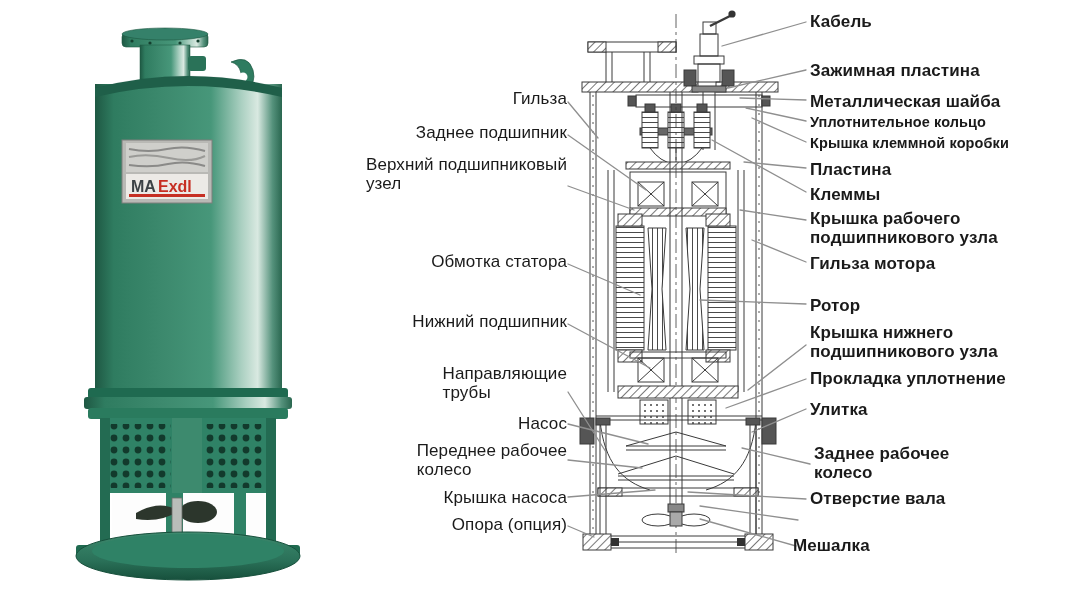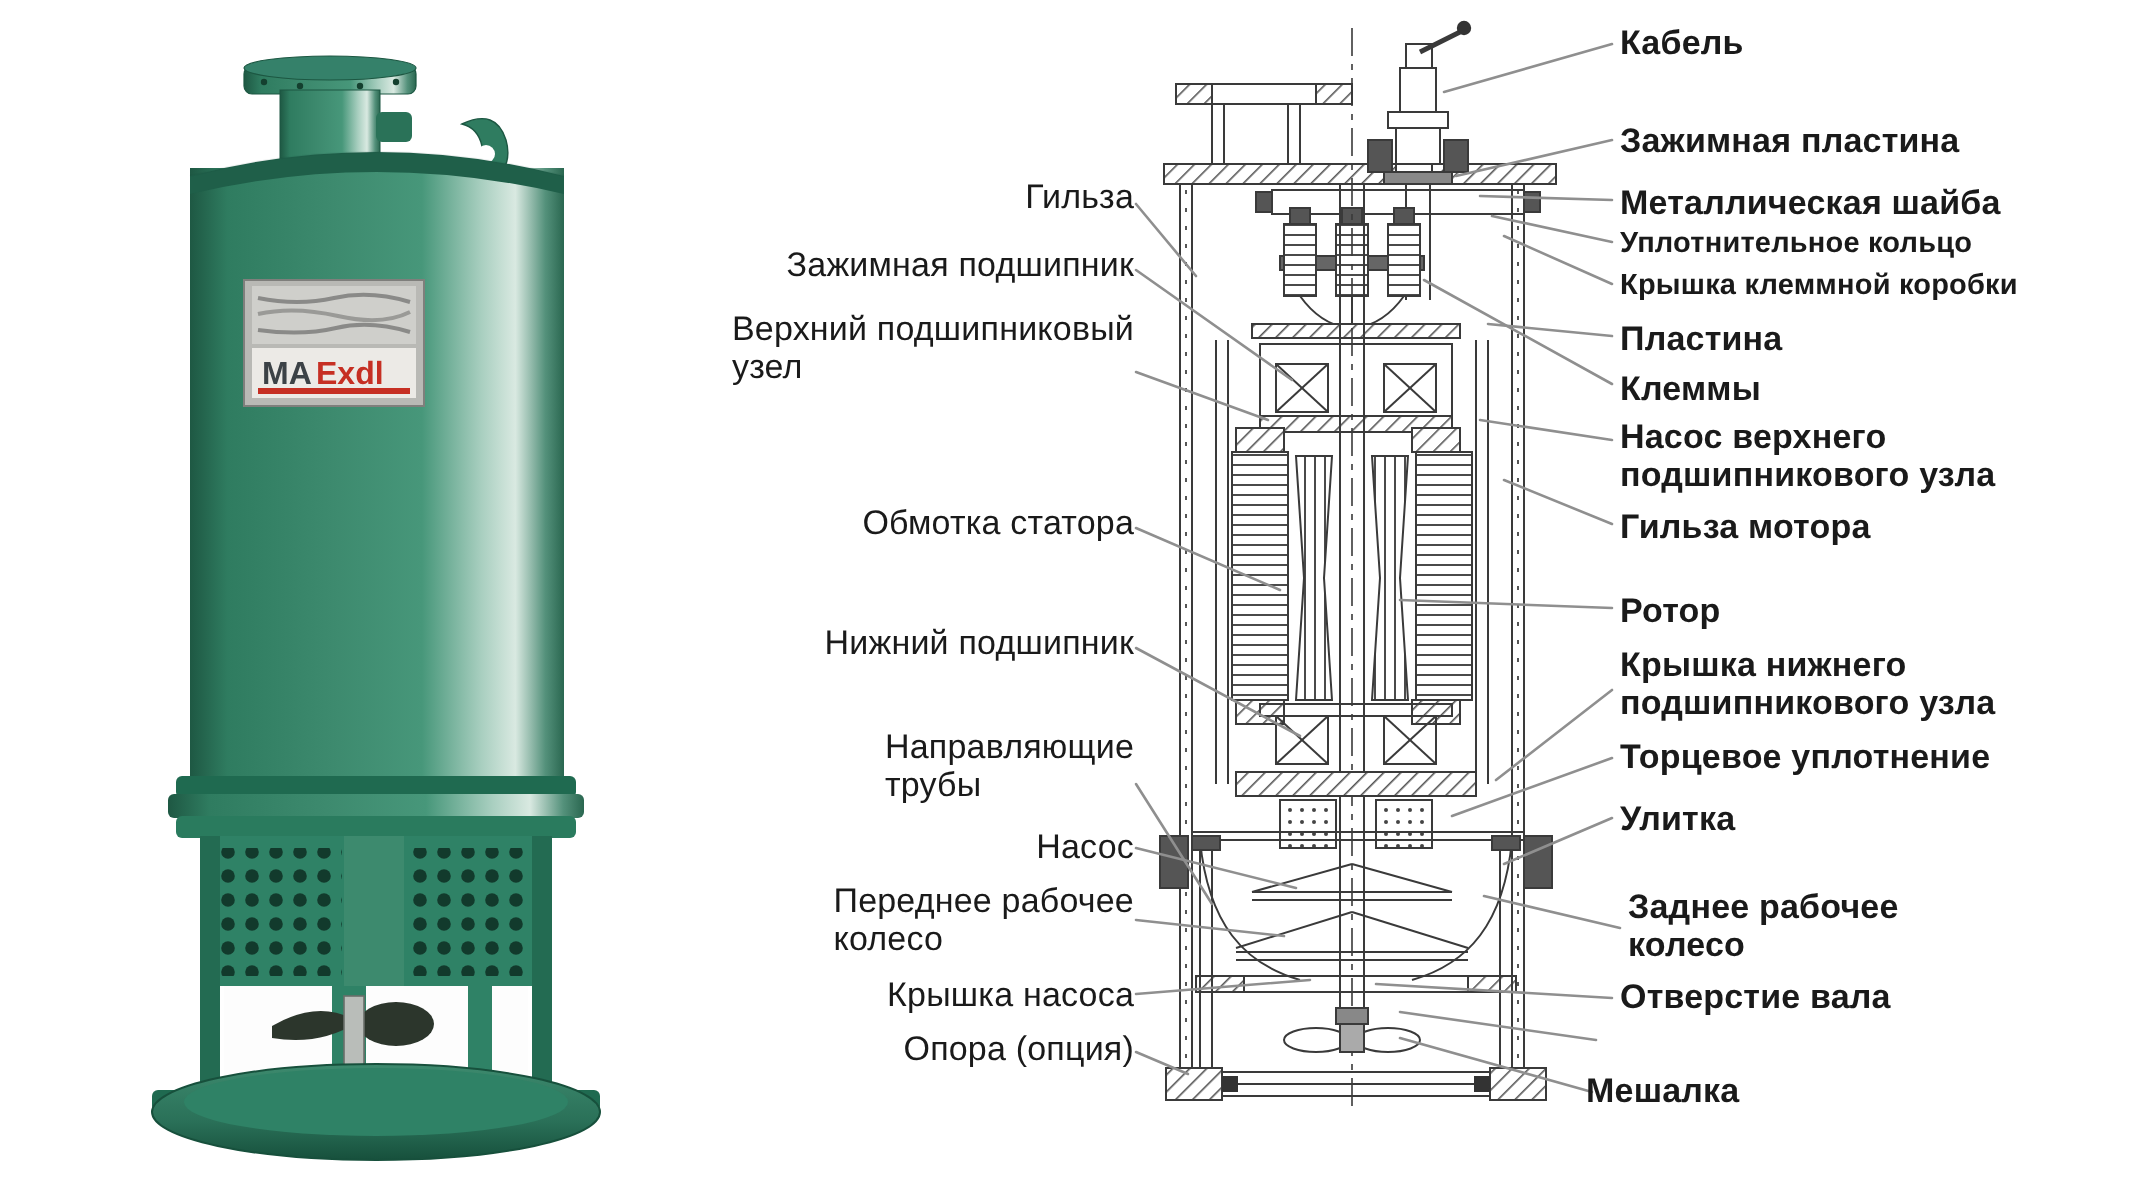--- a/index.html
+++ b/index.html
@@ -319,46 +319,46 @@
     <line x1="726" y1="408" x2="806" y2="379"></line>
     <line x1="752" y1="432" x2="806" y2="409"></line>
     <line x1="742" y1="448" x2="810" y2="464"></line>
     <line x1="688" y1="492" x2="806" y2="499"></line>
     <line x1="700" y1="506" x2="798" y2="520"></line>
     <line x1="700" y1="519" x2="796" y2="546"></line>
   </g>
 </svg>
 
 <div class="lbl left" style="top:89px">Гильза</div>
-<div class="lbl left" style="top:123px">Зажимная подшипник</div>
+<div class="lbl left" style="top:123px">Заднее подшипник</div>
 <div class="lbl left" style="top:155px">Верхний подшипниковый
 узел</div>
 <div class="lbl left" style="top:252px">Обмотка статора</div>
 <div class="lbl left" style="top:312px">Нижний подшипник</div>
 <div class="lbl left" style="top:364px">Направляющие
 трубы</div>
 <div class="lbl left" style="top:414px">Насос</div>
 <div class="lbl left" style="top:441px">Переднее рабочее
 колесо</div>
 <div class="lbl left" style="top:488px">Крышка насоса</div>
 <div class="lbl left" style="top:515px">Опора (опция)</div>
 
 <div class="lbl right" style="top:12px">Кабель</div>
 <div class="lbl right" style="top:61px">Зажимная пластина</div>
 <div class="lbl right" style="top:92px">Металлическая шайба</div>
 <div class="lbl right small" style="top:114px">Уплотнительное кольцо</div>
 <div class="lbl right small" style="top:135px">Крышка клеммной коробки</div>
 <div class="lbl right" style="top:160px">Пластина</div>
 <div class="lbl right" style="top:185px">Клеммы</div>
-<div class="lbl right" style="top:209px">Насос верхнего
+<div class="lbl right" style="top:209px">Крышка рабочего
 подшипникового узла</div>
 <div class="lbl right" style="top:254px">Гильза мотора</div>
 <div class="lbl right" style="top:296px">Ротор</div>
 <div class="lbl right" style="top:323px">Крышка нижнего
 подшипникового узла</div>
-<div class="lbl right" style="top:369px">Торцевое уплотнение</div>
+<div class="lbl right" style="top:369px">Прокладка уплотнение</div>
 <div class="lbl right" style="top:400px">Улитка</div>
 <div class="lbl right" style="top:444px;left:814px">Заднее рабочее
 колесо</div>
 <div class="lbl right" style="top:489px">Отверстие вала</div>
 <div class="lbl right" style="top:536px;left:793px">Мешалка</div>
 
 </div>
 
 </body></html>

